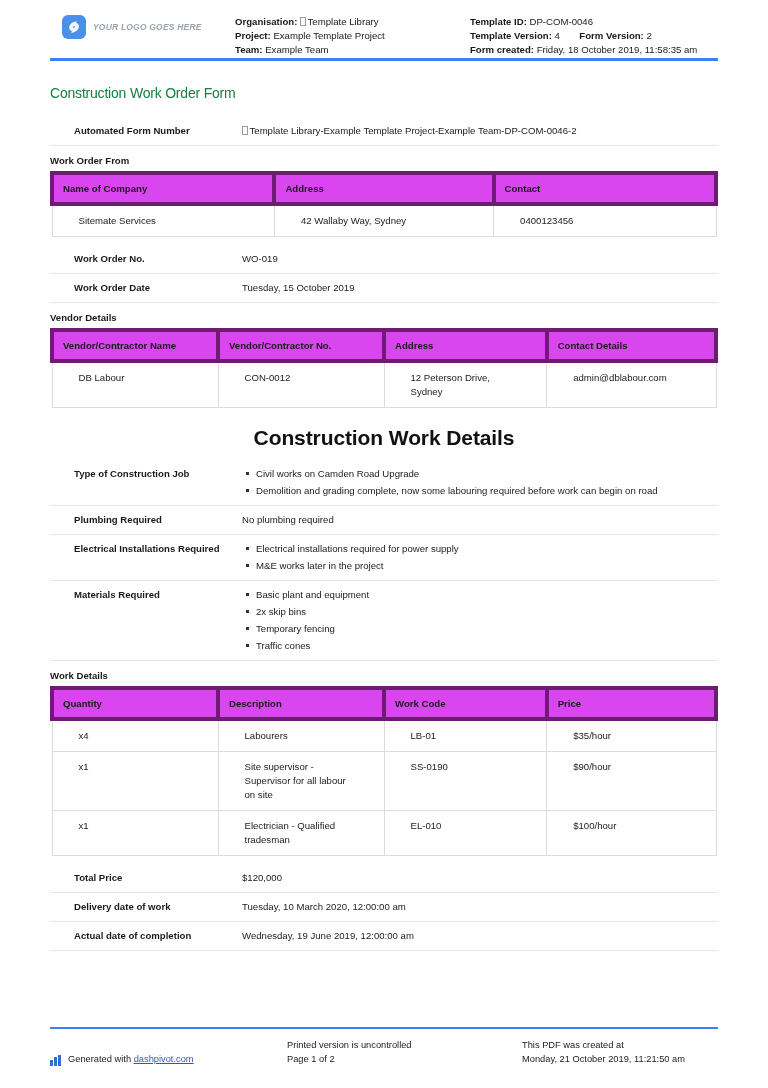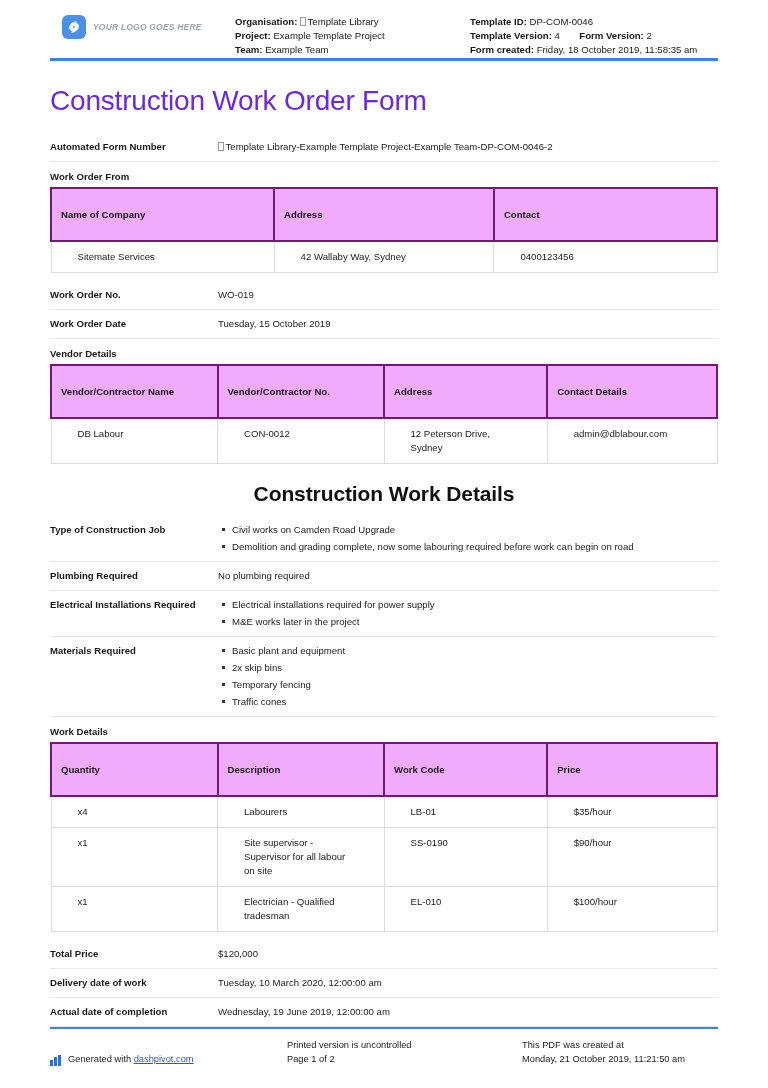--- a/index.html
+++ b/index.html
@@ -47,64 +47,65 @@
   .meta-gap { display: inline-block; width: 14px; }
 
   .header-rule {
     height: 3px;
     background: #3b82f6;
     margin-top: 6px;
   }
 
   
   .doc-title {
-    font-size: 28px;
+    font-size: 14px;
     font-weight: normal;
     margin: 24px 0 0 0;
     letter-spacing: -0.2px;
-    color: #6d28d9;
+    color: #15803d;
   }
 
   
   .row {
     display: flex;
     align-items: flex-start;
     border-bottom: 1px solid #e6e6e6;
     padding: 7px 0 7px 0;
     font-size: 9.6px;
     line-height: 14px;
   }
   .row .lbl {
     flex: 0 0 168px;
     font-weight: bold;
     padding-right: 8px;
     color: #1a1a1a;
+    margin-left: 24px;
   }
   .row .val { flex: 1 1 auto; color: #222; }
 
   .section-label {
     font-size: 9.6px;
     font-weight: bold;
     padding: 9px 0 5px 0;
     color: #1a1a1a;
   }
 
   
   table.grid {
     width: 100%;
     border-collapse: collapse;
     font-size: 9.6px;
     table-layout: fixed;
   }
   table.grid th {
-    background: #f0abfc;
-    border: 2px solid #701a75;
+    background: #d946ef;
+    border: 4px solid #701a75;
     text-align: left;
     font-weight: bold;
-    padding: 20px 9px;
+    padding: 8px 9px;
     font-size: 9.6px;
     color: #1a1a1a;
   }
   table.grid td {
     border: 1px solid #dcdcdc;
     padding: 8px 26px;
     vertical-align: top;
     line-height: 14px;
     color: #222;
   }

